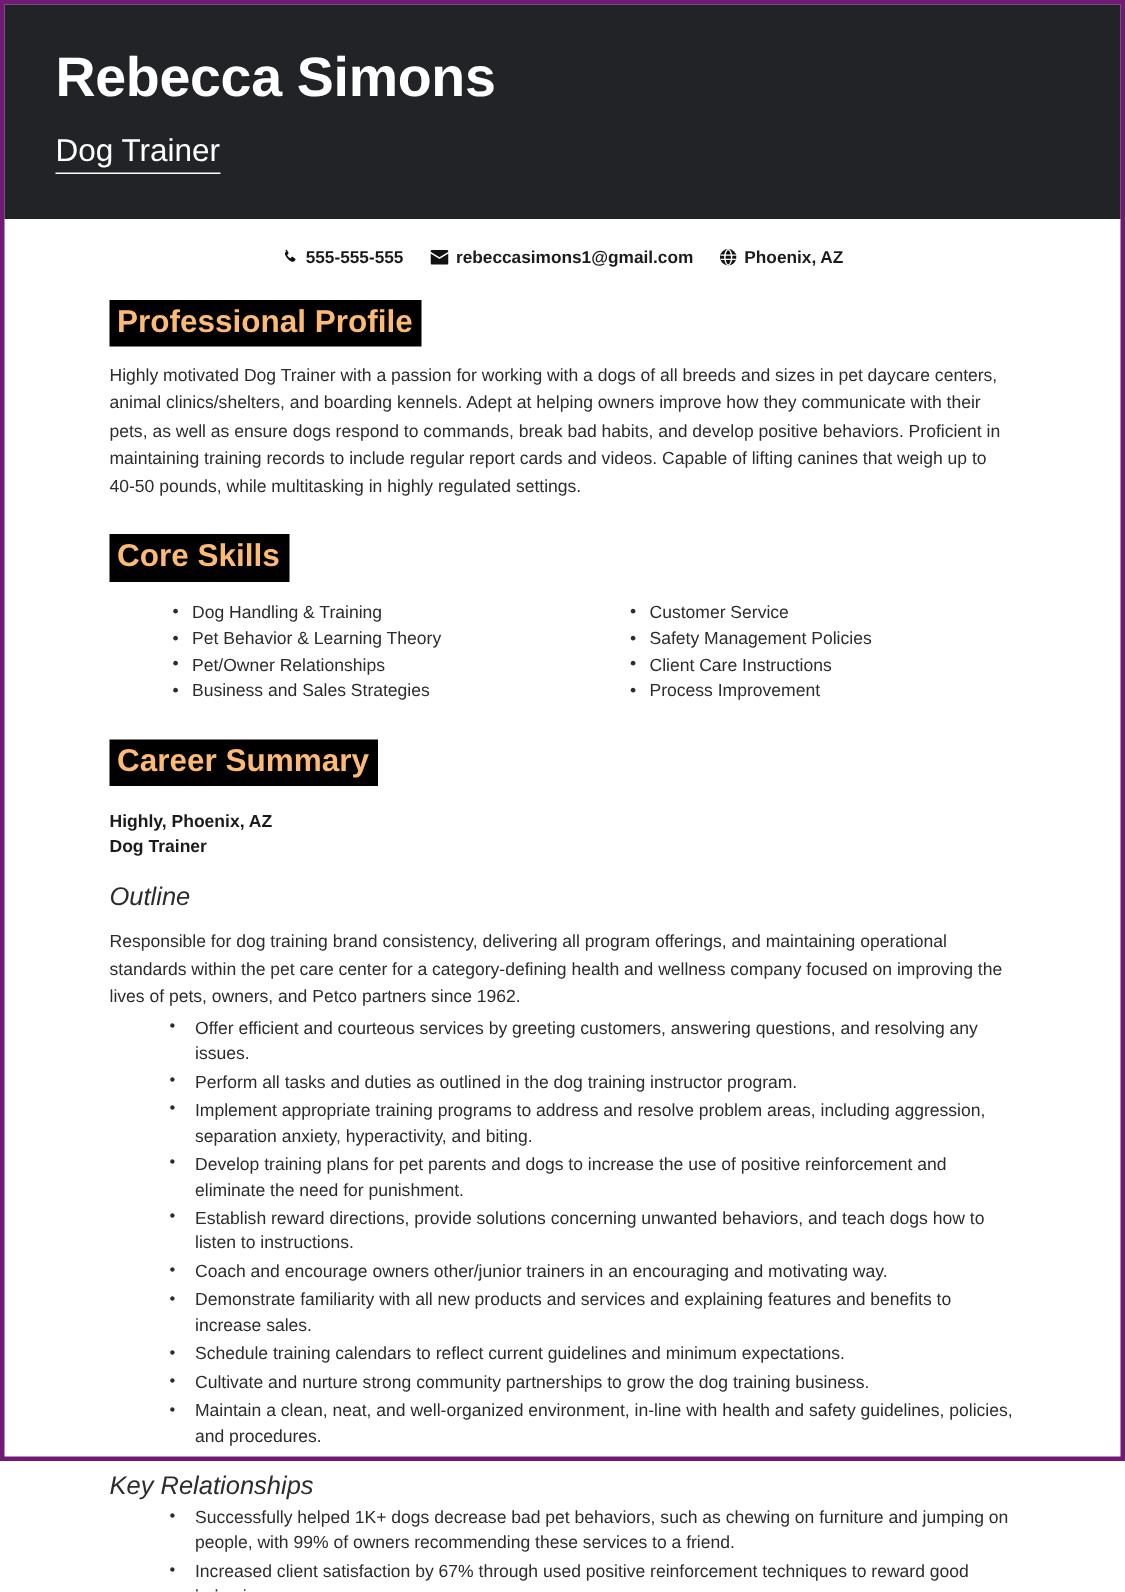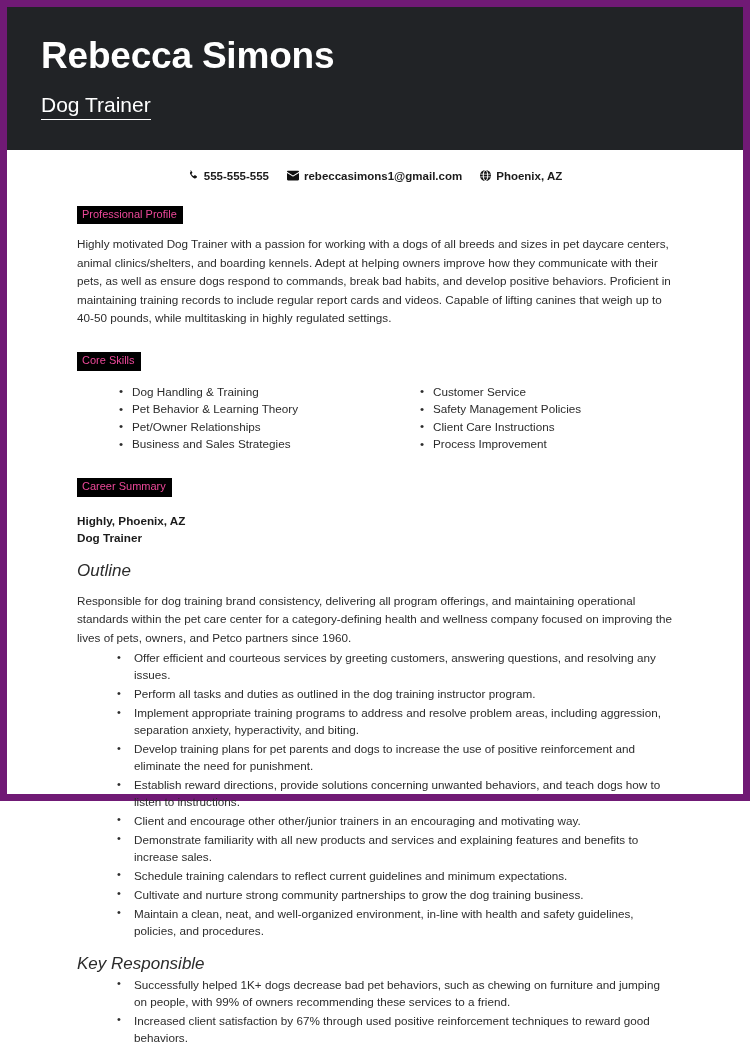--- a/index.html
+++ b/index.html
@@ -10,23 +10,23 @@
   body {
     font-family: "Liberation Sans", sans-serif;
     width: 750px;
     height: 1061px;
     position: relative;
     overflow: hidden;
     color: #2b2b2b;
   }
   .page {
     width: 750px;
-    height: 801px;
+    height: 974px;
     box-sizing: border-box;
-    border: 7px solid #701a75;
+    border: 3px solid #701a75;
     background: #ffffff;
     position: relative;
     display: flex;
     flex-direction: column;
   }
 
   
   .header-band {
     background: #212326;
     padding: 28px 0 30px 34px;
@@ -72,23 +72,23 @@
 
   
   .content {
     padding: 0 70px;
     flex: 1;
   }
   .section { margin-top: 22px; }
   .section-title {
     display: inline-block;
     background: #000000;
-    color: #ec4899;
-    font-size: 11px;
-    font-weight: normal;
+    color: #fdba74;
+    font-size: 21px;
+    font-weight: bold;
     padding: 2px 6px 3px 5px;
     line-height: 1.25;
   }
 
   p.body-text {
     font-size: 11.7px;
     line-height: 1.58;
     margin: 11px 0 0 0;
     color: #2c2c2c;
     text-align: left;
@@ -243,36 +243,36 @@
       <div class="section-title">Career Summary</div>
 
       <div class="job-head">
         <div class="job-meta">
           <div>Highly, Phoenix, AZ</div>
           <div>Dog Trainer</div>
         </div>
       </div>
 
       <div class="sub-label">Outline</div>
-      <p class="body-text">Responsible for dog training brand consistency, delivering all program offerings, and maintaining operational standards within the pet care center for a category-defining health and wellness company focused on improving the lives of pets, owners, and Petco partners since 1960.</p>
+      <p class="body-text">Responsible for dog training brand consistency, delivering all program offerings, and maintaining operational standards within the pet care center for a category-defining health and wellness company focused on improving the lives of pets, owners, and Petco partners since 1962.</p>
 
       <ul class="task-list">
         <li>Offer efficient and courteous services by greeting customers, answering questions, and resolving any issues.</li>
         <li>Perform all tasks and duties as outlined in the dog training instructor program.</li>
         <li>Implement appropriate training programs to address and resolve problem areas, including aggression, separation anxiety, hyperactivity, and biting.</li>
         <li>Develop training plans for pet parents and dogs to increase the use of positive reinforcement and eliminate the need for punishment.</li>
         <li>Establish reward directions, provide solutions concerning unwanted behaviors, and teach dogs how to listen to instructions.</li>
-        <li>Client and encourage other other/junior trainers in an encouraging and motivating way.</li>
+        <li>Coach and encourage owners other/junior trainers in an encouraging and motivating way.</li>
         <li>Demonstrate familiarity with all new products and services and explaining features and benefits to increase sales.</li>
         <li>Schedule training calendars to reflect current guidelines and minimum expectations.</li>
         <li>Cultivate and nurture strong community partnerships to grow the dog training business.</li>
         <li>Maintain a clean, neat, and well-organized environment, in-line with health and safety guidelines, policies, and procedures.</li>
       </ul>
 
-      <div class="sub-label">Key Responsible</div>
+      <div class="sub-label">Key Relationships</div>
       <ul class="task-list">
         <li>Successfully helped 1K+ dogs decrease bad pet behaviors, such as chewing on furniture and jumping on people, with 99% of owners recommending these services to a friend.</li>
         <li>Increased client satisfaction by 67% through used positive reinforcement techniques to reward good behaviors.</li>
 
       </ul>
     </div>
 
   </div>
 
 </div>

